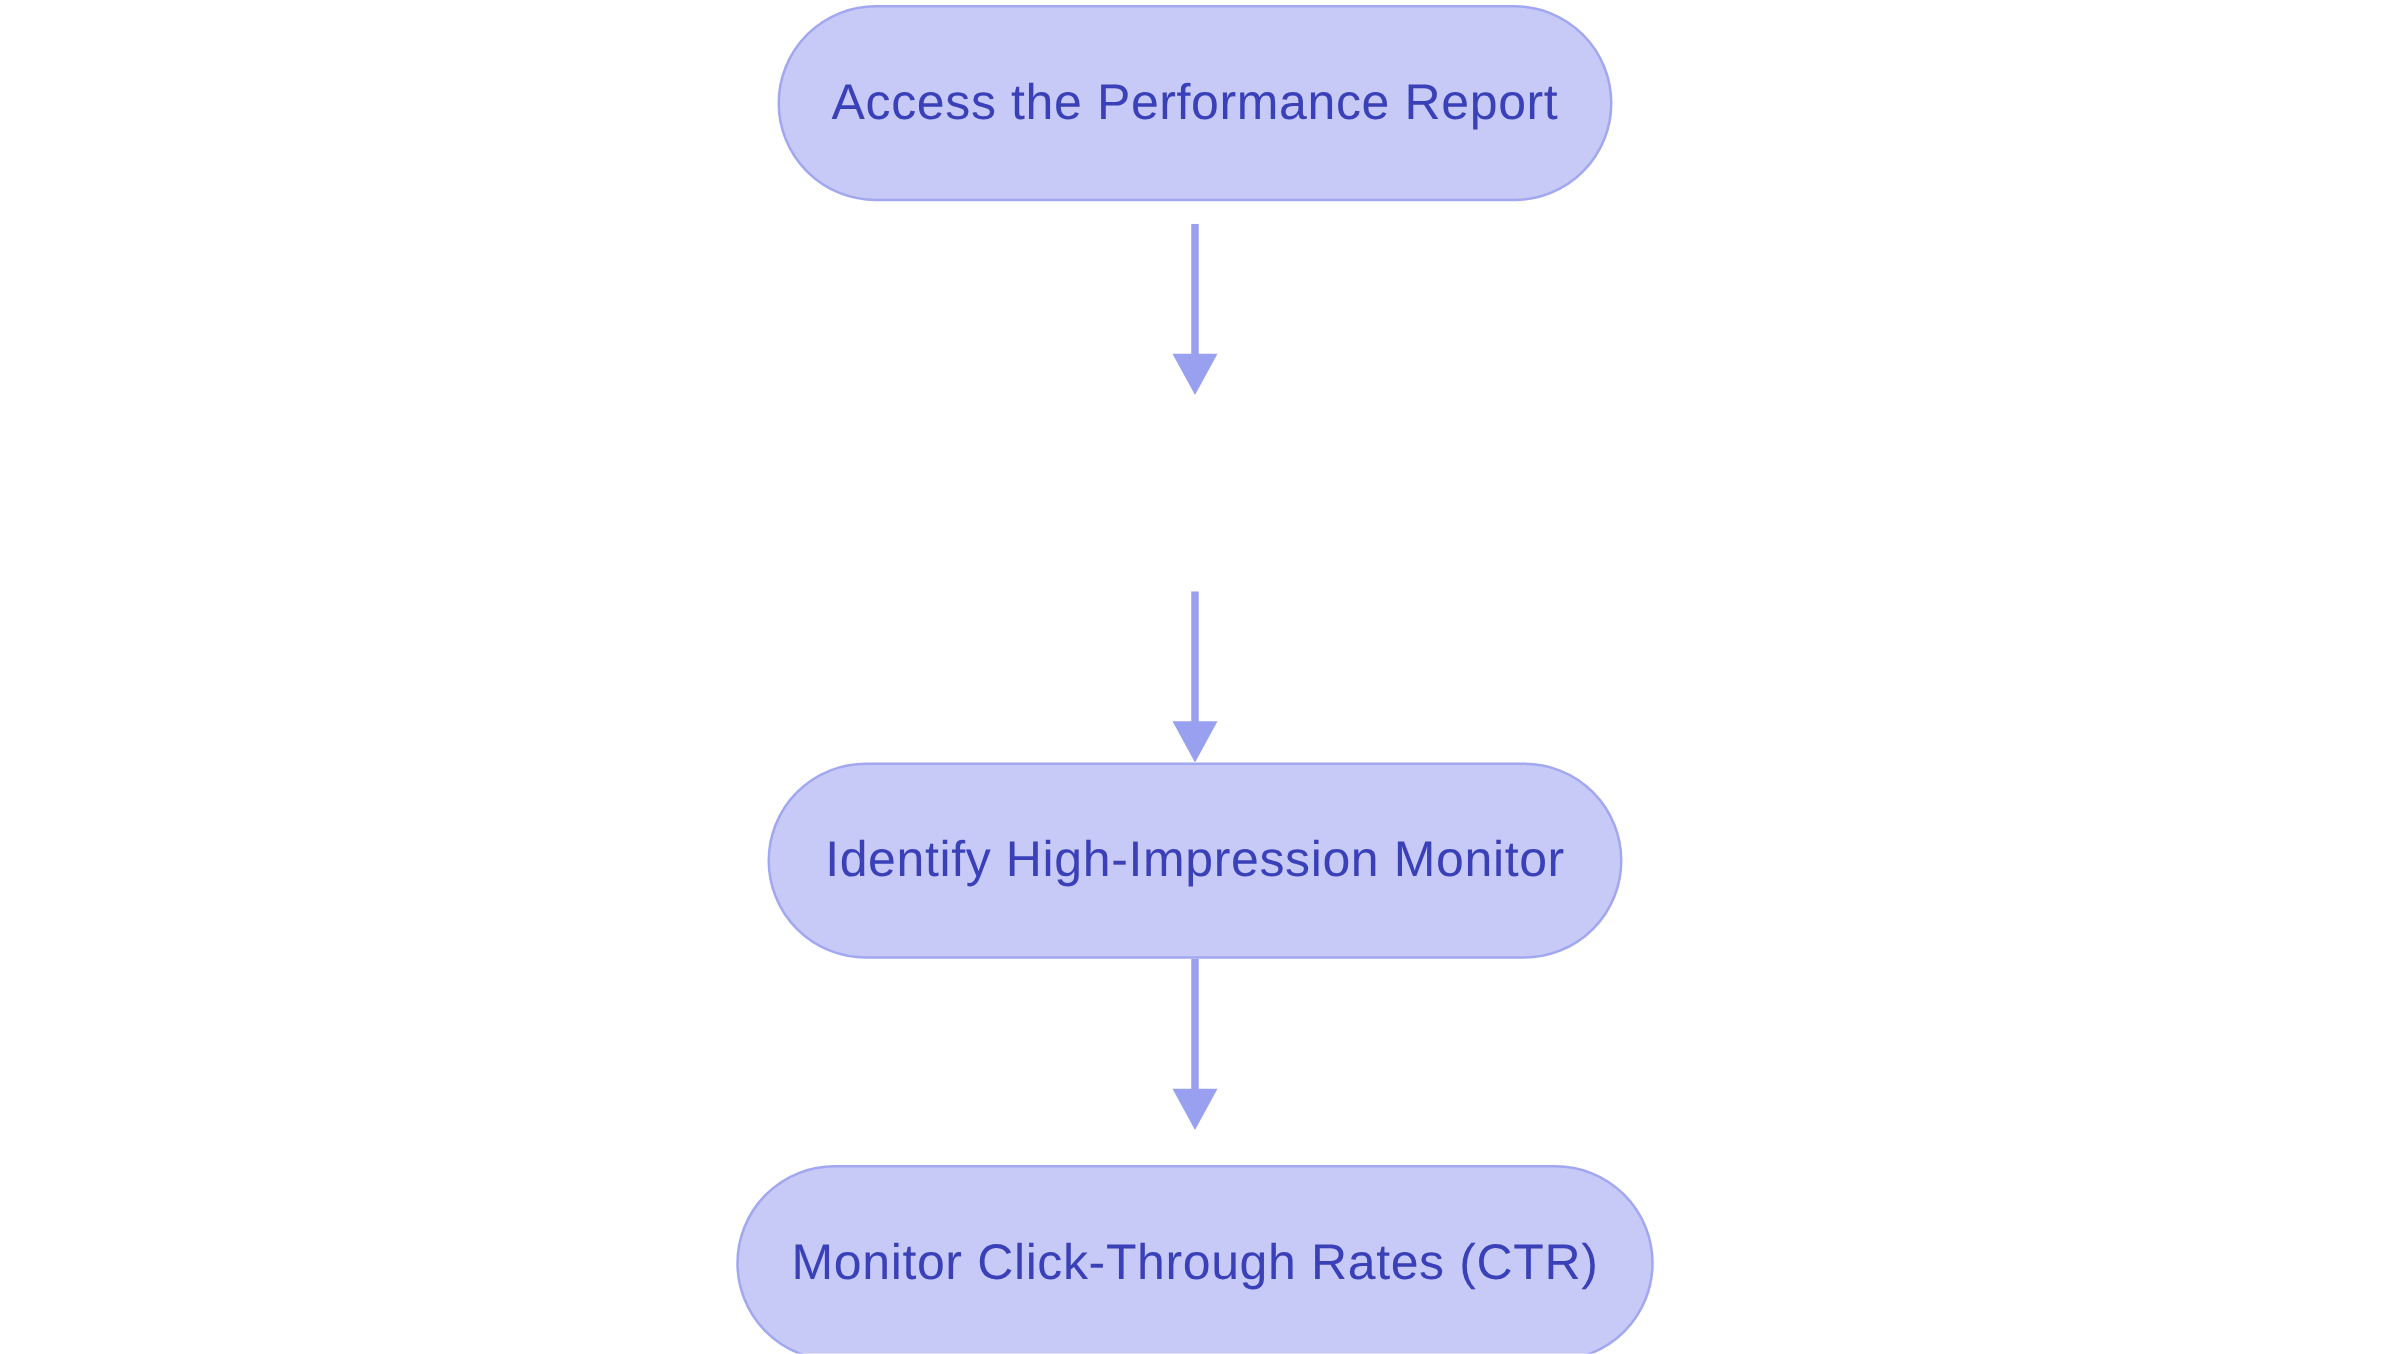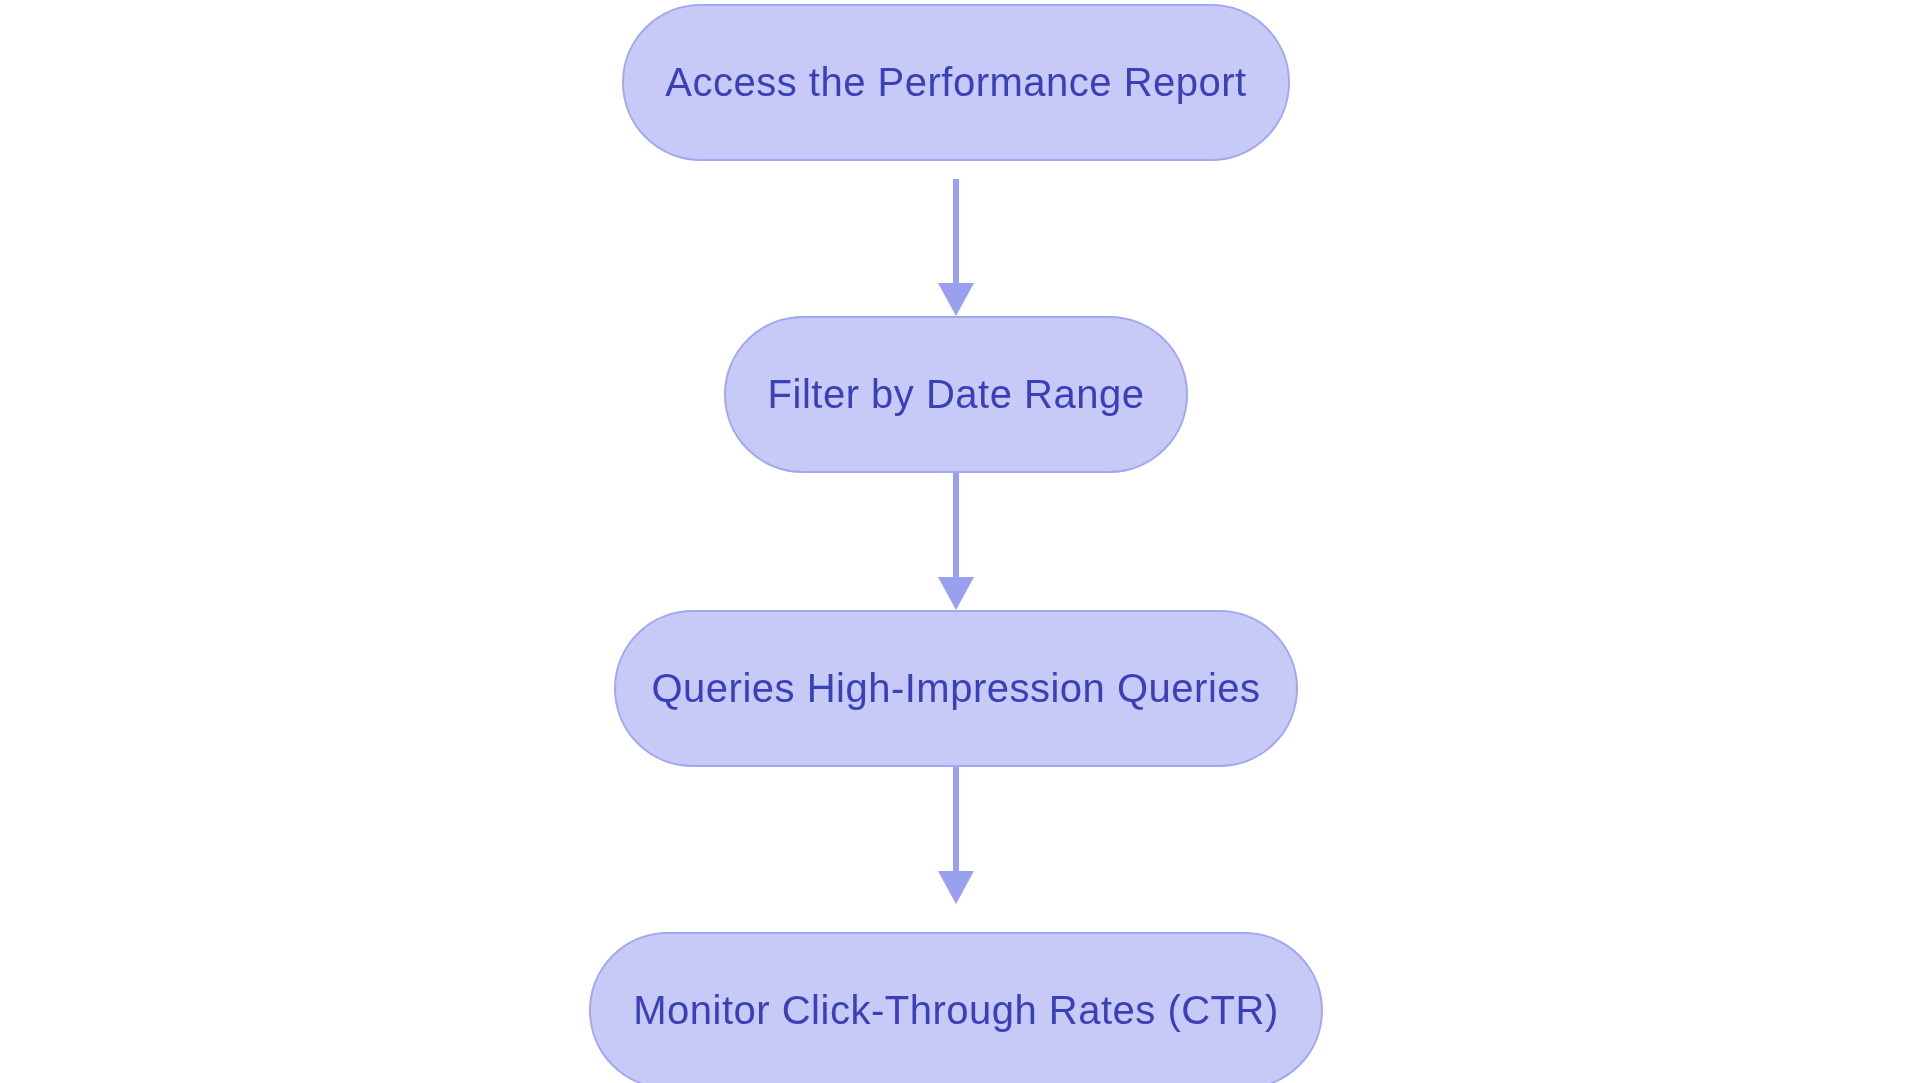--- a/index.html
+++ b/index.html
@@ -66,33 +66,30 @@
     <span class="node-label">Access the Performance Report</span>
   </div>
 
   <div class="flow-arrow" id="arrow-1">
     <svg viewBox="0 0 40 137" xmlns="http://www.w3.org/2000/svg" aria-hidden="true">
       <line x1="20" y1="0" x2="20" y2="108"></line>
       <polygon points="2,104 38,104 20,137"></polygon>
     </svg>
   </div>
 
-  <div class="flow-node" id="node-2">
-    <span class="node-label">Filter by Date Range</span>
-  </div>
 
   <div class="flow-arrow" id="arrow-2">
     <svg viewBox="0 0 40 137" xmlns="http://www.w3.org/2000/svg" aria-hidden="true">
       <line x1="20" y1="0" x2="20" y2="108"></line>
       <polygon points="2,104 38,104 20,137"></polygon>
     </svg>
   </div>
 
   <div class="flow-node" id="node-3">
-    <span class="node-label">Queries High-Impression Queries</span>
+    <span class="node-label">Identify High-Impression Monitor</span>
   </div>
 
   <div class="flow-arrow" id="arrow-3">
     <svg viewBox="0 0 40 137" xmlns="http://www.w3.org/2000/svg" aria-hidden="true">
       <line x1="20" y1="0" x2="20" y2="108"></line>
       <polygon points="2,104 38,104 20,137"></polygon>
     </svg>
   </div>
 
   <div class="flow-node" id="node-4">

